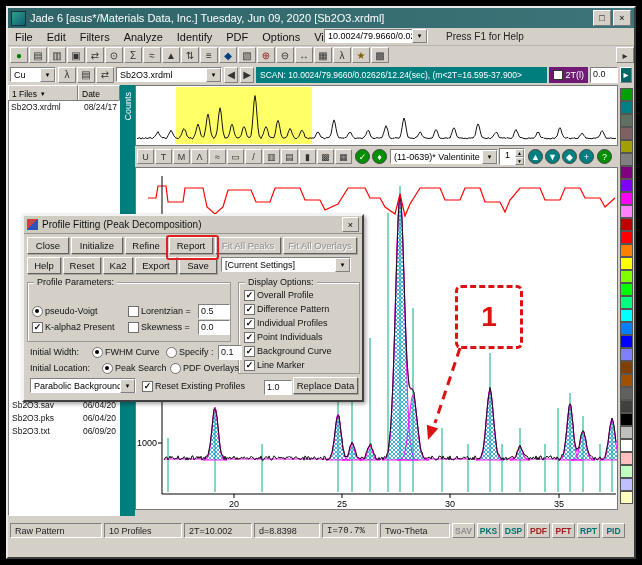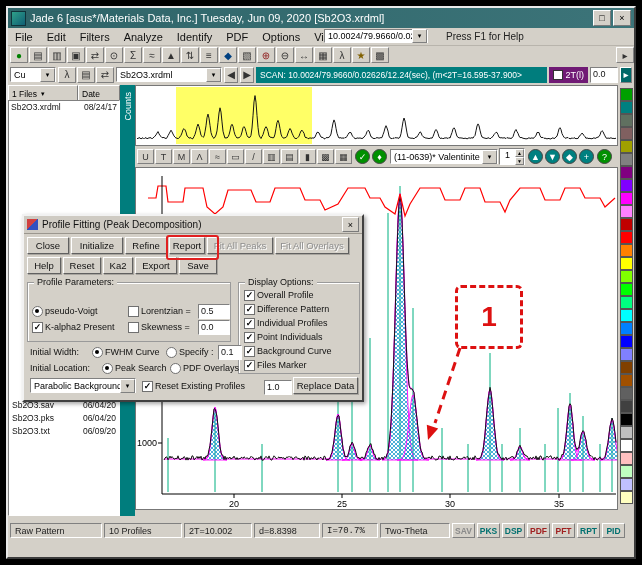--- a/index.html
+++ b/index.html
@@ -358,31 +358,35 @@
   <div id="dialog">
     <div class="dtitle">
       <span class="dico"></span>
       <span class="dtxt">Profile Fitting (Peak Decomposition)</span>
       <span class="dclose raised">×</span>
     </div>
     <div id="dlg-row1" class="drow" style="top:21px">
         <div class="dbtn" style="width: 42px;">Close</div>
         <div class="dbtn" style="width: 52px;">Initialize</div>
         <div class="dbtn" style="width: 42px;">Refine</div>
-        <div class="dbtn" style="width: 36px;">Report</div>
+        <div class="dbtn" style="width: 44px;">Report</div>
         <div class="dbtn dis" style="width: 66px;">Fit All Peaks</div>
         <div class="dbtn dis" style="width: 74px;">Fit All Overlays</div>
       </div>
     <div id="dlg-row2" class="drow" style="top:41px">
         <div class="dbtn" style="width: 34px;">Help</div>
         <div class="dbtn" style="width: 38px;">Reset</div>
         <div class="dbtn" style="width: 30px;">Ka2</div>
         <div class="dbtn" style="width: 42px;">Export</div>
         <div class="dbtn" style="width: 38px;">Save</div>
       </div>
+    <div class="combo" style="position:absolute;left:197px;top:41px;width:130px">
+      <span class="ctext">[Current Settings]</span>
+      <span class="carr">▾</span>
+    </div>
     <div class="report-hl" style="left:142px;top:19px;width:49px;height:21px"></div>
 
     <div class="fs" style="left:3px;top:66px;width:202px;height:58px">
       <span class="leg">Profile Parameters:</span>
       <div class="prow" style="left:4px;top:22px;width:194px">
         <span class="rb sel" style="left:0"></span>
         <span class="plab" style="left:13px">pseudo-Voigt</span>
         <span class="cb" style="left:96px"></span>
         <span class="plab" style="left:109px">Lorentzian =</span>
         <span class="fld" style="left:166px;width:26px">0.5</span>
@@ -414,21 +418,21 @@
           <div class="dorow">
             <div class="cb">✓</div>
             <div class="dlab">Point Individuals</div>
           </div>
           <div class="dorow">
             <div class="cb">✓</div>
             <div class="dlab">Background Curve</div>
           </div>
           <div class="dorow">
             <div class="cb">✓</div>
-            <div class="dlab">Files Marker</div>
+            <div class="dlab">Line Marker</div>
           </div>
         </div>
     </div>
 
     <div class="prow" style="left:6px;top:130px;width:208px">
       <span class="plab" style="left:0">Initial Width:</span>
       <span class="rb sel" style="left:62px"></span>
       <span class="plab" style="left:75px">FWHM Curve</span>
       <span class="rb" style="left:136px"></span>
       <span class="plab" style="left:149px">Specify :</span>

